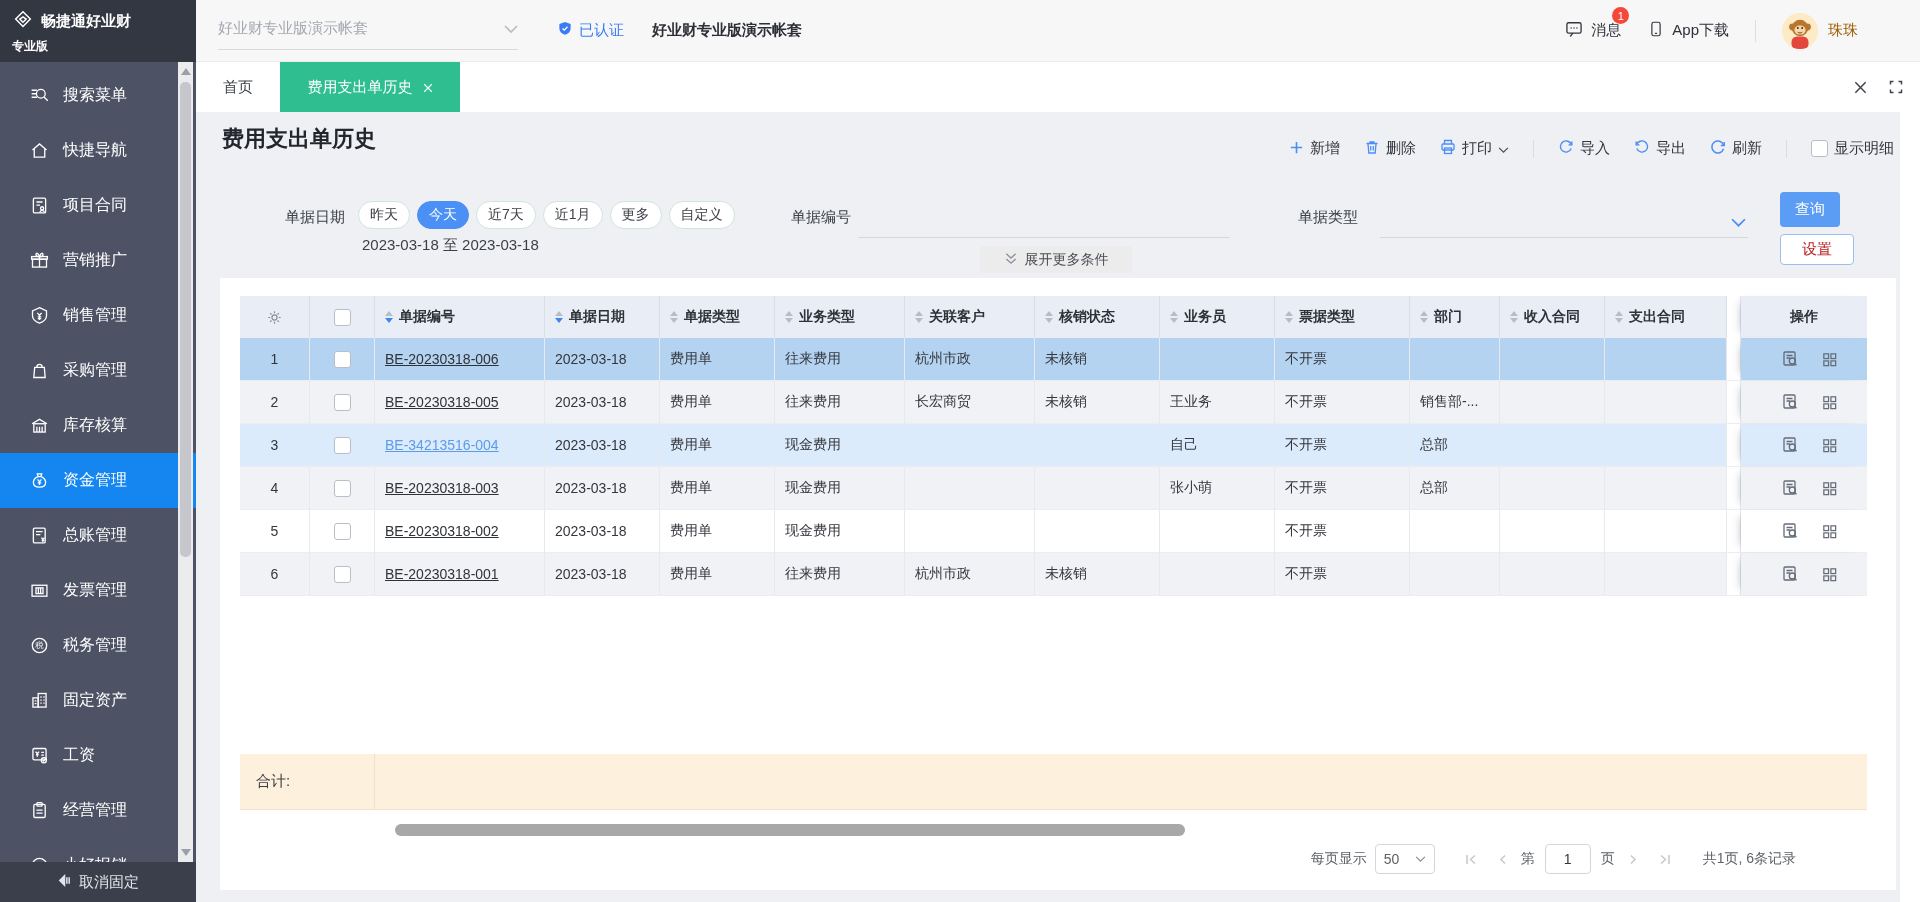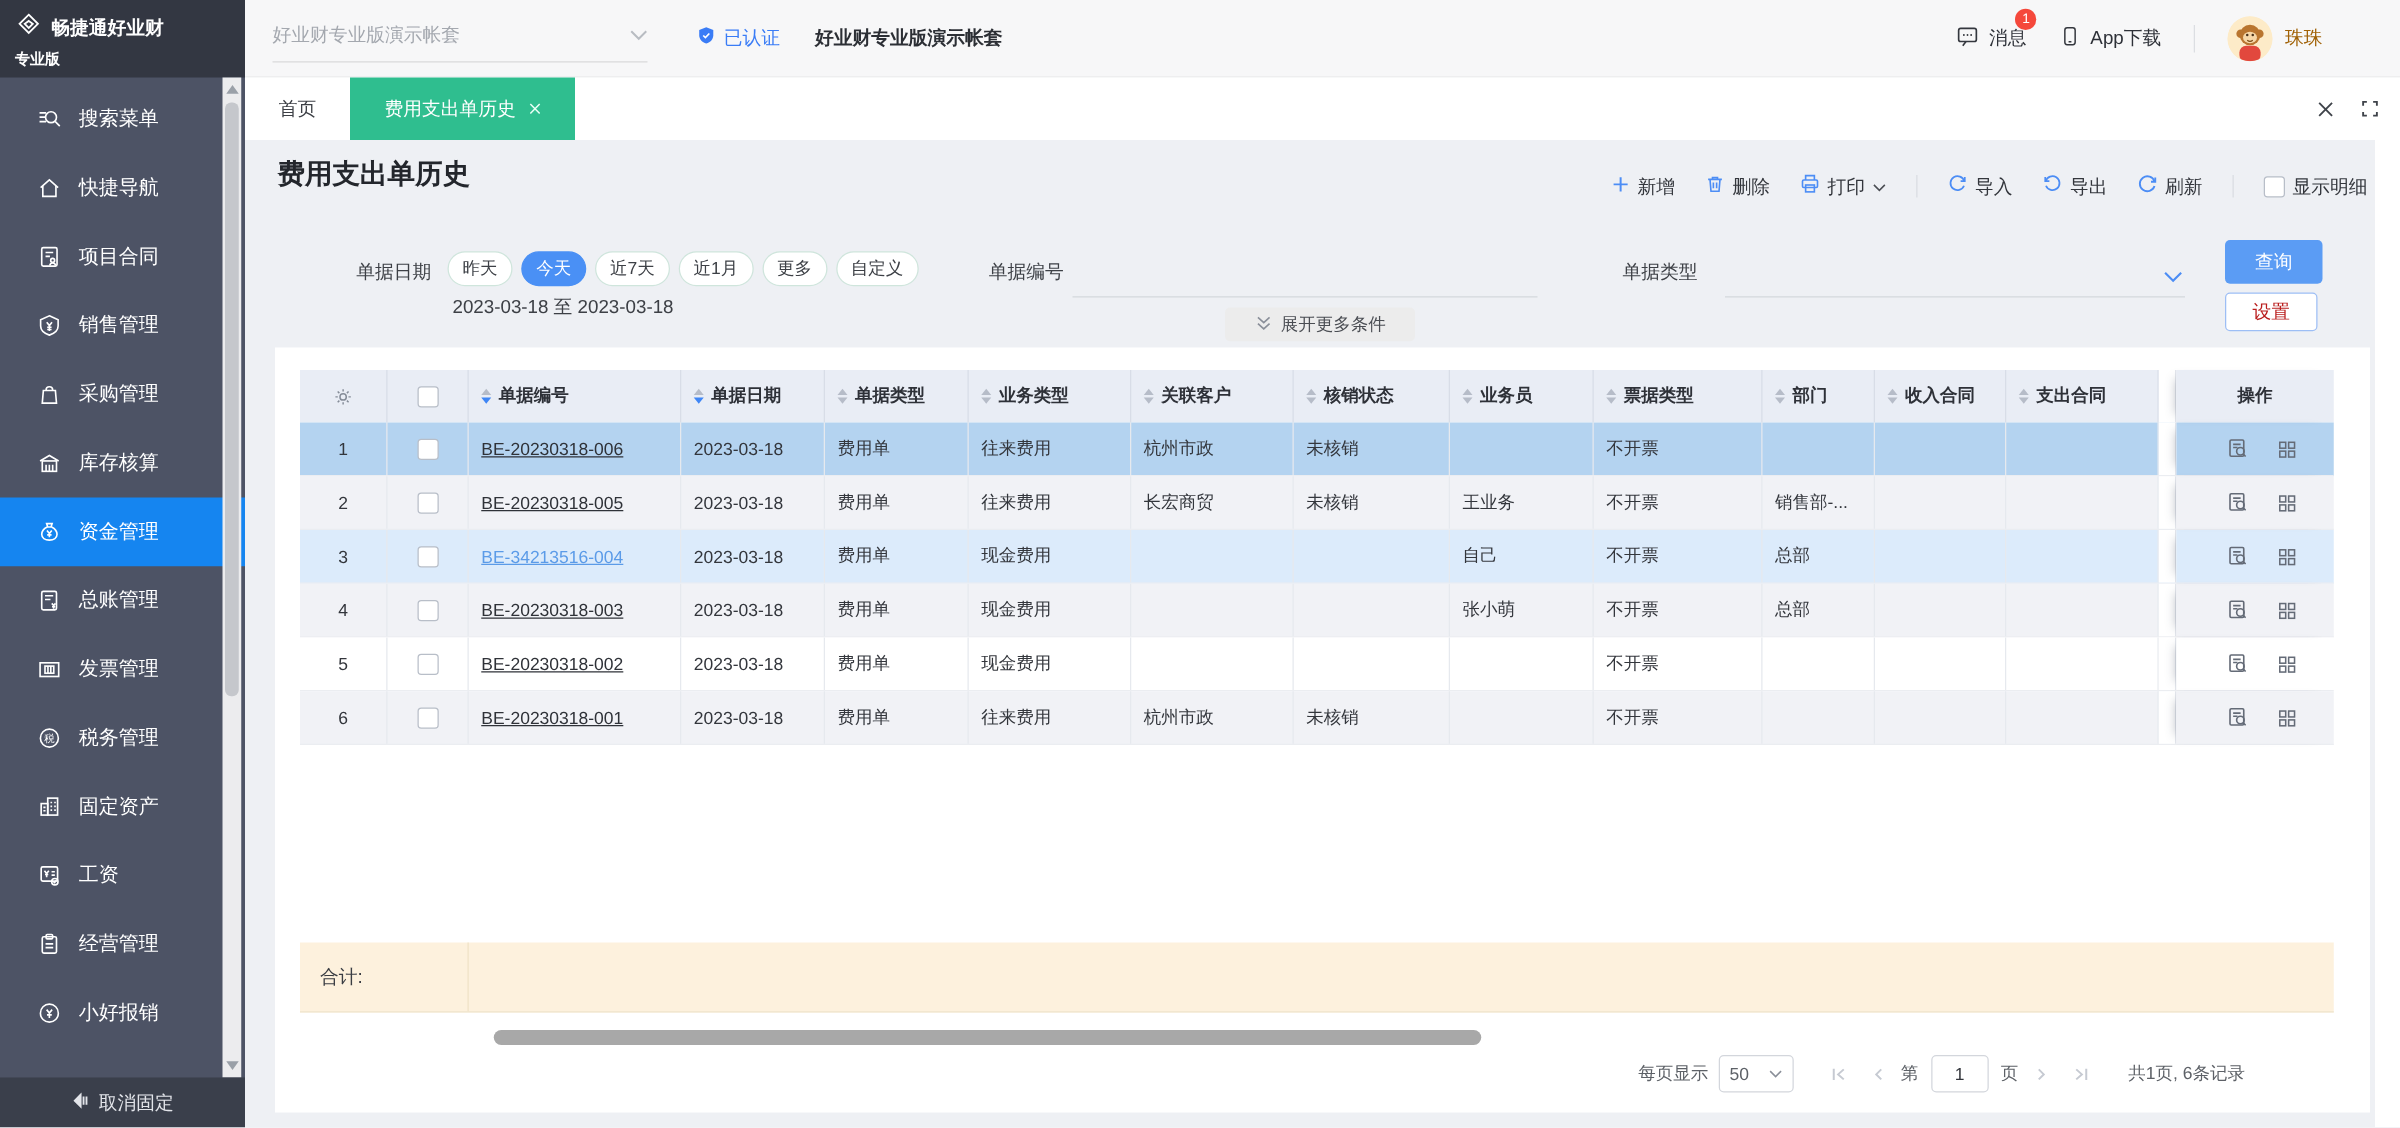--- a/index.html
+++ b/index.html
@@ -53,21 +53,21 @@
 
   
   .flabel{position:absolute;font-size:15px;color:#3d4046;}
   .pills{position:absolute;left:358px;top:201px;display:flex;gap:7px;}
   .pill{height:28px;padding:0 11px;border:1px solid #cfe5dc;border-radius:14px;background:#fff;font-size:14px;color:#3d4046;display:flex;align-items:center;cursor:pointer;box-sizing:border-box;}
   .pill.active{background:#4a90f5;border-color:#4a90f5;color:#fff;}
   .date-range{position:absolute;left:362px;top:236px;font-size:15px;color:#3d4046;}
   .uinput{position:absolute;height:36px;border-bottom:1px solid #d4d7dc;box-sizing:border-box;}
   .uinput input{width:100%;height:100%;border:none;outline:none;background:transparent;font-size:15px;color:#3d4046;}
   .sel-chev{position:absolute;right:2px;top:12px;}
-  .btn-search{position:absolute;left:1780px;top:192px;width:78px;height:35px;background:#5b9cf4;color:#fff;border:none;border-radius:4px;font-size:15px;cursor:pointer;}
+  .btn-search{position:absolute;left:1780px;top:192px;width:60px;height:35px;background:#5b9cf4;color:#fff;border:none;border-radius:4px;font-size:15px;cursor:pointer;}
   .btn-settings{position:absolute;left:1780px;top:234px;width:74px;height:31px;background:#fff;border:1px solid #9dbef5;color:#b91c1c;border-radius:4px;font-size:15px;cursor:pointer;box-sizing:border-box;}
   .expand{position:absolute;left:980px;top:246px;width:152px;height:27px;background:#ececec;border-radius:4px;display:flex;align-items:center;justify-content:center;gap:7px;font-size:14px;color:#4a4d53;cursor:pointer;}
 
   
   .panel{position:absolute;left:220px;top:278px;width:1676px;height:612px;background:#fff;}
   .grid{position:absolute;left:20px;top:18px;width:1627px;}
   .hrow{display:flex;height:42px;background:#e9edf5;}
   .hcell{display:flex;align-items:center;box-sizing:border-box;border-right:1px solid #d8dde7;padding-left:10px;font-weight:bold;font-size:14px;color:#2e3138;cursor:pointer;}
   .center{justify-content:center !important;padding-left:0 !important;}
   .brow{display:flex;height:42px;border-bottom:1px solid #ebedf1;background:#fff;cursor:pointer;}
@@ -143,20 +143,32 @@
               <path d="M8.5 8h7M8.5 11.5h4"></path>
               <circle cx="15" cy="15.2" r="1.8"></circle>
               <path d="M12.3 20c.3-1.6 1.4-2.4 2.7-2.4s2.4.8 2.7 2.4"></path>
             </svg>
           </span>
           <span>项目合同</span>
         </div>
         <div class="menu-item">
           <span style="display:flex">
             <svg width="21" height="21" viewBox="0 0 24 24" fill="none" stroke="#fff" stroke-width="1.5">
+              <rect x="4" y="10.5" width="16" height="9"></rect>
+              <rect x="3" y="7.5" width="18" height="3"></rect>
+              <path d="M12 7.5v12"></path>
+              <path d="M12 7.5C10.5 7.5 8 7 8 5s2.5-2 4 2.5z"></path>
+              <path d="M12 7.5c1.5 0 4-.5 4-2.5s-2.5-2-4 2.5z"></path>
+            </svg>
+          </span>
+          <span>营销推广</span>
+        </div>
+        <div class="menu-item">
+          <span style="display:flex">
+            <svg width="21" height="21" viewBox="0 0 24 24" fill="none" stroke="#fff" stroke-width="1.5">
               <path d="M12 3l8 3.7v5.6c0 4-3.2 6.7-8 8.4-4.8-1.7-8-4.4-8-8.4V6.7z"></path>
               <path d="M9.6 9l2.4 3 2.4-3M12 12v5M10 13.5h4M10 15.5h4"></path>
             </svg>
           </span>
           <span>销售管理</span>
         </div>
         <div class="menu-item">
           <span style="display:flex">
             <svg width="21" height="21" viewBox="0 0 24 24" fill="none" stroke="#fff" stroke-width="1.5">
               <path d="M6.5 8.5h11L18.5 20h-13z"></path>

